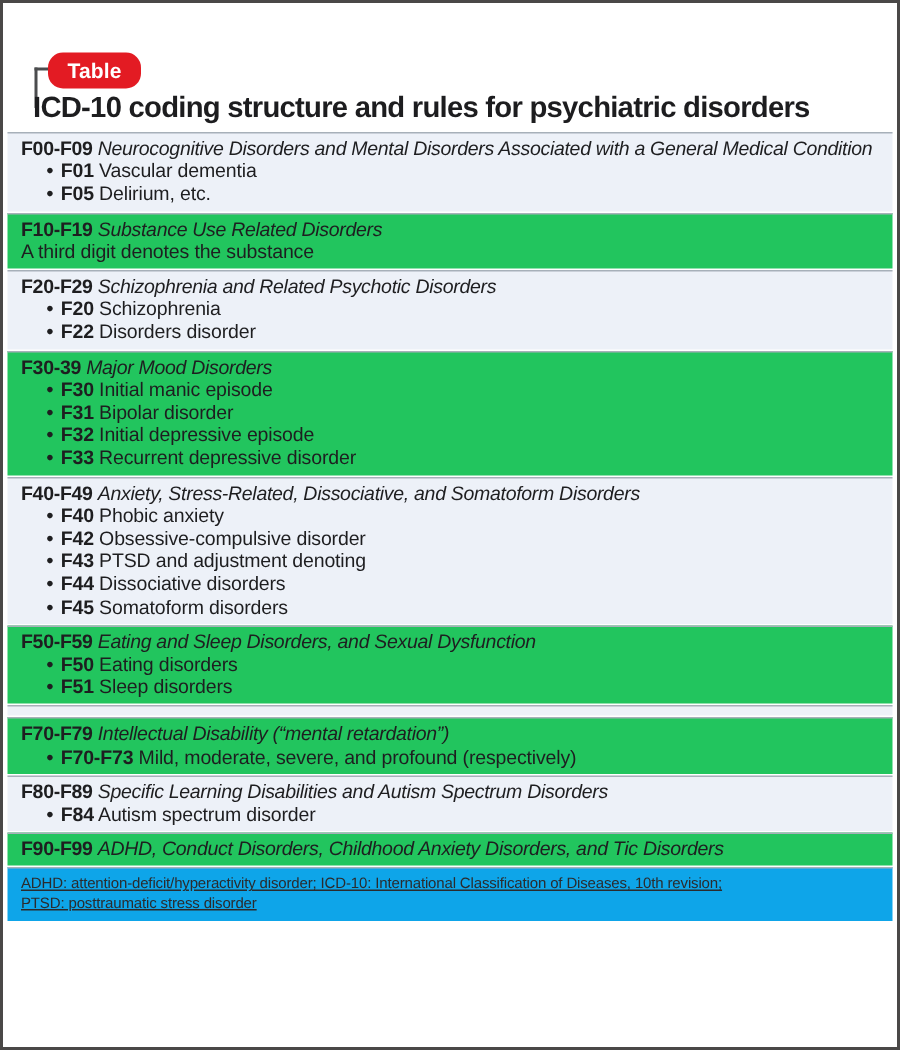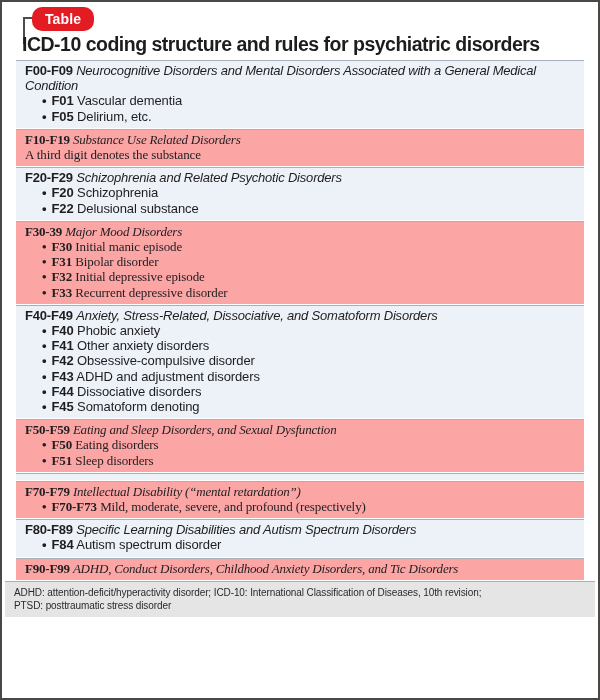--- a/index.html
+++ b/index.html
@@ -9,21 +9,21 @@
   .page {
     position: relative;
     width: 600px;
     height: 700px;
     border: 2px solid #4a4847;
     background: #ffffff;
     overflow: hidden;
   }
 
   
-  .header { position: relative; height: 57px; }
+  .header { position: relative; height: 57px; margin-top: 28px; }
 
   .corner-mark {
     position: absolute;
     left: 21px; top: 15px;
     width: 42px; height: 27px;
     border-top: 2.5px solid #4b4c4e;
     border-left: 2.5px solid #4b4c4e;
   }
 
   .badge {
@@ -46,54 +46,55 @@
     left: 20px; bottom: 3px;
     margin: 0;
     font-size: 19.5px;
     font-weight: bold;
     letter-spacing: -0.5px;
     color: #1d1d1f;
     white-space: nowrap;
   }
 
   
-  .sections { margin: 0 14px; }
+  .sections { margin: 0 3px; }
 
   .section {
     margin-top: 1px;
     border-top: 1px solid #a7b0b9;
     padding: 2px 6px 4px 9px;
     font-size: 13px;
     line-height: 15.2px;
     color: #1e1e20;
   }
   .section.light { background: #edf1f8; }
-  .section.dark  { background: #fca5a5; font-family: Liberation Serif, serif; }
+  .section.dark  { background: #22c55e; }
 
   .section-header { letter-spacing: -0.2px; }
   .section-header .code { font-weight: bold; }
   .section-header .desc { font-style: italic; }
 
   .note { letter-spacing: -0.1px; }
 
   .section ul { margin: 0; padding: 0 0 0 17px; list-style: none; }
   .section li { letter-spacing: -0.1px; }
   .section li .bullet { font-weight: bold; margin-right: 5px; }
   .section li .code { font-weight: bold; }
 
   
   .footnote {
     margin: 1px 3px 0 3px;
     border-top: 1px solid #a7b0b9;
-    background: #e5e5e5;
+    background: #0ea5e9;
     padding: 4px 8px 5px 9px;
     font-size: 10px;
     line-height: 13px;
     letter-spacing: -0.1px;
     color: #2b2b2d;
+    text-decoration: underline;
   }
 </style>
 </head>
 <body>
 
 <div class="page">
 
   <div class="header">
     <div class="corner-mark"></div>
     <div class="badge">
@@ -111,41 +112,40 @@
         </ul>
       </div>
       <div class="section dark">
         <div class="section-header"><span class="code">F10-F19</span> <span class="desc">Substance Use Related Disorders</span></div>
         <div class="note">A third digit denotes the substance</div>
       </div>
       <div class="section light">
         <div class="section-header"><span class="code">F20-F29</span> <span class="desc">Schizophrenia and Related Psychotic Disorders</span></div>
         <ul>
           <li><span class="bullet">•</span><span class="code">F20</span> <span>Schizophrenia</span></li>
-          <li><span class="bullet">•</span><span class="code">F22</span> <span>Delusional substance</span></li>
+          <li><span class="bullet">•</span><span class="code">F22</span> <span>Disorders disorder</span></li>
         </ul>
       </div>
       <div class="section dark">
         <div class="section-header"><span class="code">F30-39</span> <span class="desc">Major Mood Disorders</span></div>
         <ul>
           <li><span class="bullet">•</span><span class="code">F30</span> <span>Initial manic episode</span></li>
           <li><span class="bullet">•</span><span class="code">F31</span> <span>Bipolar disorder</span></li>
           <li><span class="bullet">•</span><span class="code">F32</span> <span>Initial depressive episode</span></li>
           <li><span class="bullet">•</span><span class="code">F33</span> <span>Recurrent depressive disorder</span></li>
         </ul>
       </div>
       <div class="section light">
         <div class="section-header"><span class="code">F40-F49</span> <span class="desc">Anxiety, Stress-Related, Dissociative, and Somatoform Disorders</span></div>
         <ul>
           <li><span class="bullet">•</span><span class="code">F40</span> <span>Phobic anxiety</span></li>
-          <li><span class="bullet">•</span><span class="code">F41</span> <span>Other anxiety disorders</span></li>
           <li><span class="bullet">•</span><span class="code">F42</span> <span>Obsessive-compulsive disorder</span></li>
-          <li><span class="bullet">•</span><span class="code">F43</span> <span>ADHD and adjustment disorders</span></li>
+          <li><span class="bullet">•</span><span class="code">F43</span> <span>PTSD and adjustment denoting</span></li>
           <li><span class="bullet">•</span><span class="code">F44</span> <span>Dissociative disorders</span></li>
-          <li><span class="bullet">•</span><span class="code">F45</span> <span>Somatoform denoting</span></li>
+          <li><span class="bullet">•</span><span class="code">F45</span> <span>Somatoform disorders</span></li>
         </ul>
       </div>
       <div class="section dark">
         <div class="section-header"><span class="code">F50-F59</span> <span class="desc">Eating and Sleep Disorders, and Sexual Dysfunction</span></div>
         <ul>
           <li><span class="bullet">•</span><span class="code">F50</span> <span>Eating disorders</span></li>
           <li><span class="bullet">•</span><span class="code">F51</span> <span>Sleep disorders</span></li>
         </ul>
       </div>
       <div class="section light">

